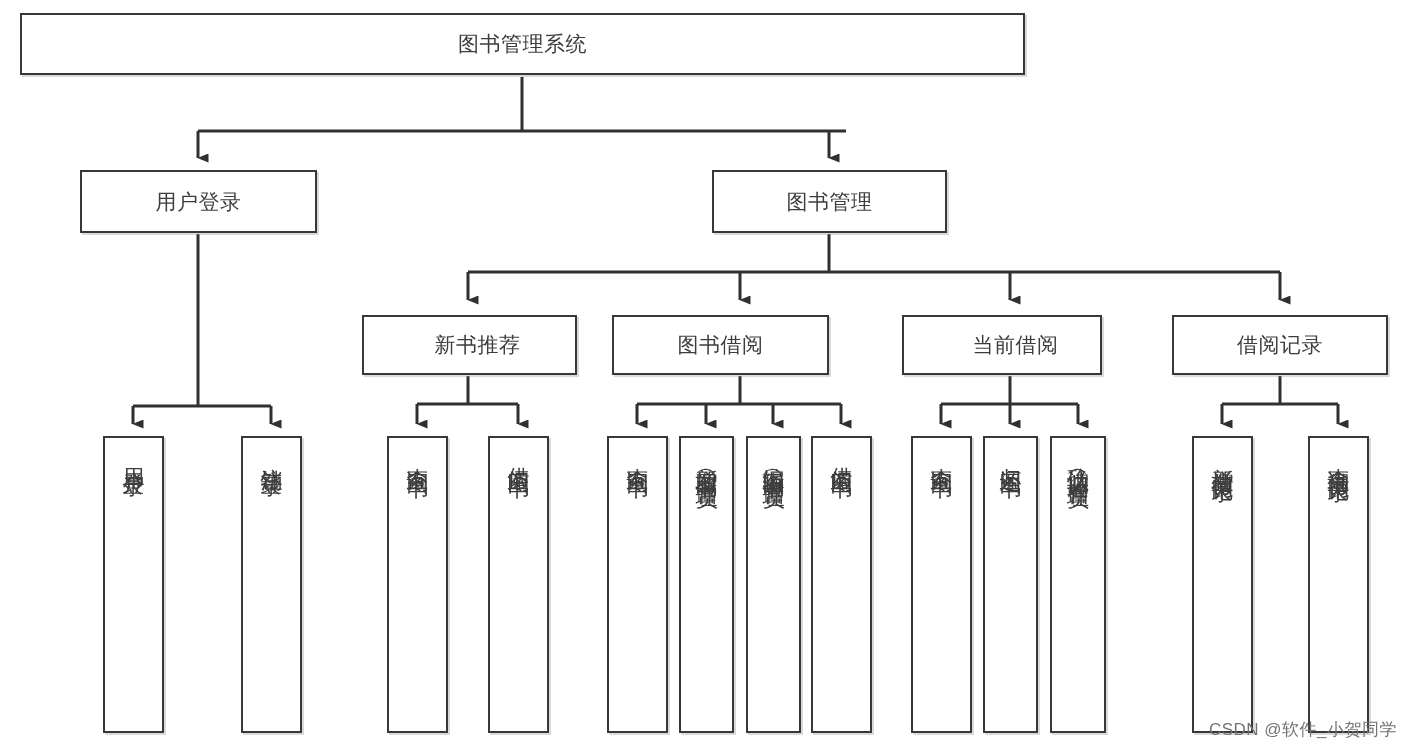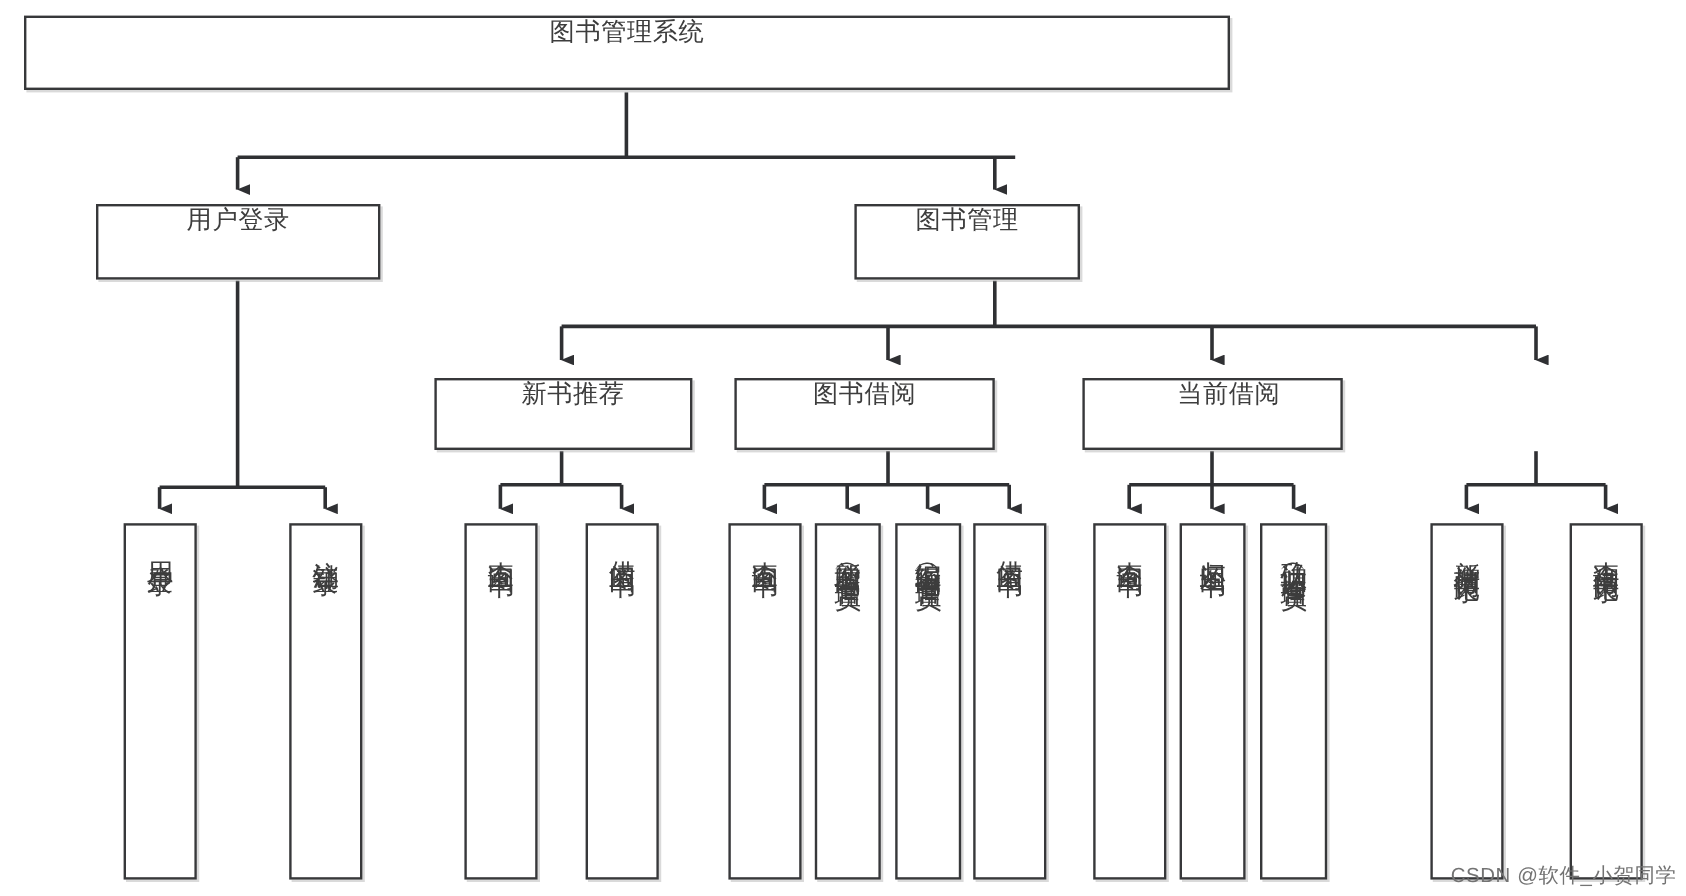--- a/index.html
+++ b/index.html
@@ -24,20 +24,21 @@
     width: 1405px;
     height: 747px;
     pointer-events: none;
   }
   .node {
     position: absolute;
     box-sizing: border-box;
     background: #ffffff;
     border: 2.5px solid #37383a;
     display: flex;
+    align-items: center;
     justify-content: center;
     box-shadow: 2px 2px 0 rgba(150,150,150,0.35);
   }
   .node .label {
     color: #3d3d3d;
     text-align: center;
     letter-spacing: 0.5px;
     line-height: 1.12;
     white-space: pre;
   }
@@ -122,32 +123,35 @@
     </g>
   </svg>
 
   <div class="node horiz" style="left:20px; top:13px; width:1005px; height:62px;">
     <span class="label">图书管理系统</span>
   </div>
 
   <div class="node horiz" style="left:80px; top:170px; width:237px; height:63px;">
     <span class="label">用户登录</span>
   </div>
-  <div class="node horiz" style="left:712px; top:170px; width:188px; height:63px;">
+  <div class="node horiz" style="left:712px; top:170px; width:235px; height:63px;">
     <span class="label">图书管理</span>
   </div>
 
   <div class="node horiz" style="left:362px; top:315px; width:215px; height:60px;padding-left:16px;">
     <span class="label">新书推荐</span>
   </div>
   <div class="node horiz" style="left:612px; top:315px; width:217px; height:60px;">
     <span class="label">图书借阅</span>
   </div>
-  <div class="node horiz" style="left:902px; top:315px; width:217px; height:60px;padding-left:27px;">
+  <div class="node horiz" style="left:902px; top:315px; width:200px; height:60px;padding-left:27px;">
     <span class="label">当前借阅</span>
+  </div>
+  <div class="node horiz" style="left:1172px; top:315px; width:216px; height:60px;">
+    <span class="label">借阅记录</span>
   </div>
 
   <div class="node vert" style="left:103px; top:436px; width:61px; height:297px;">
     <span class="label">用户登录</span>
   </div>
   <div class="node vert" style="left:241px; top:436px; width:61px; height:297px;">
     <span class="label">注销登录</span>
   </div>
 
   <div class="node vert" style="left:387px; top:436px; width:61px; height:297px;">

